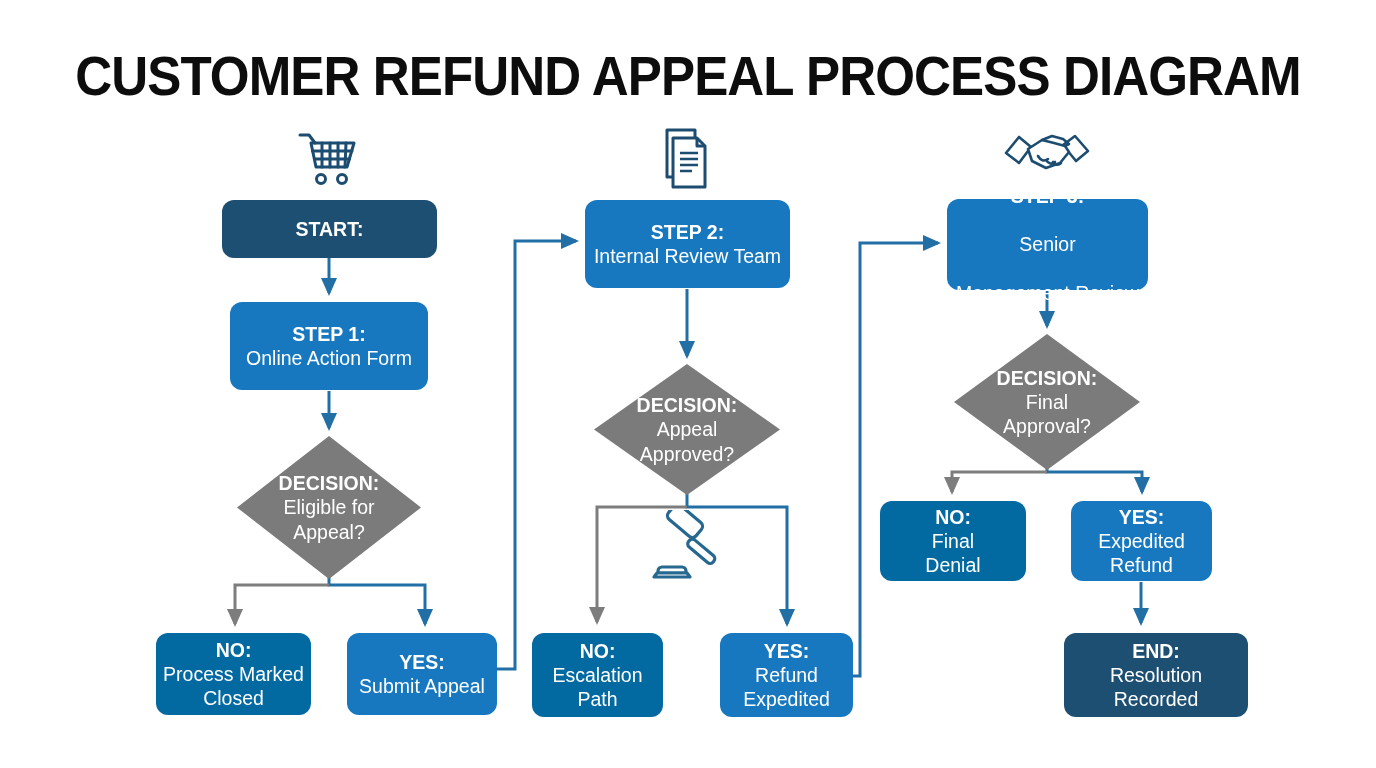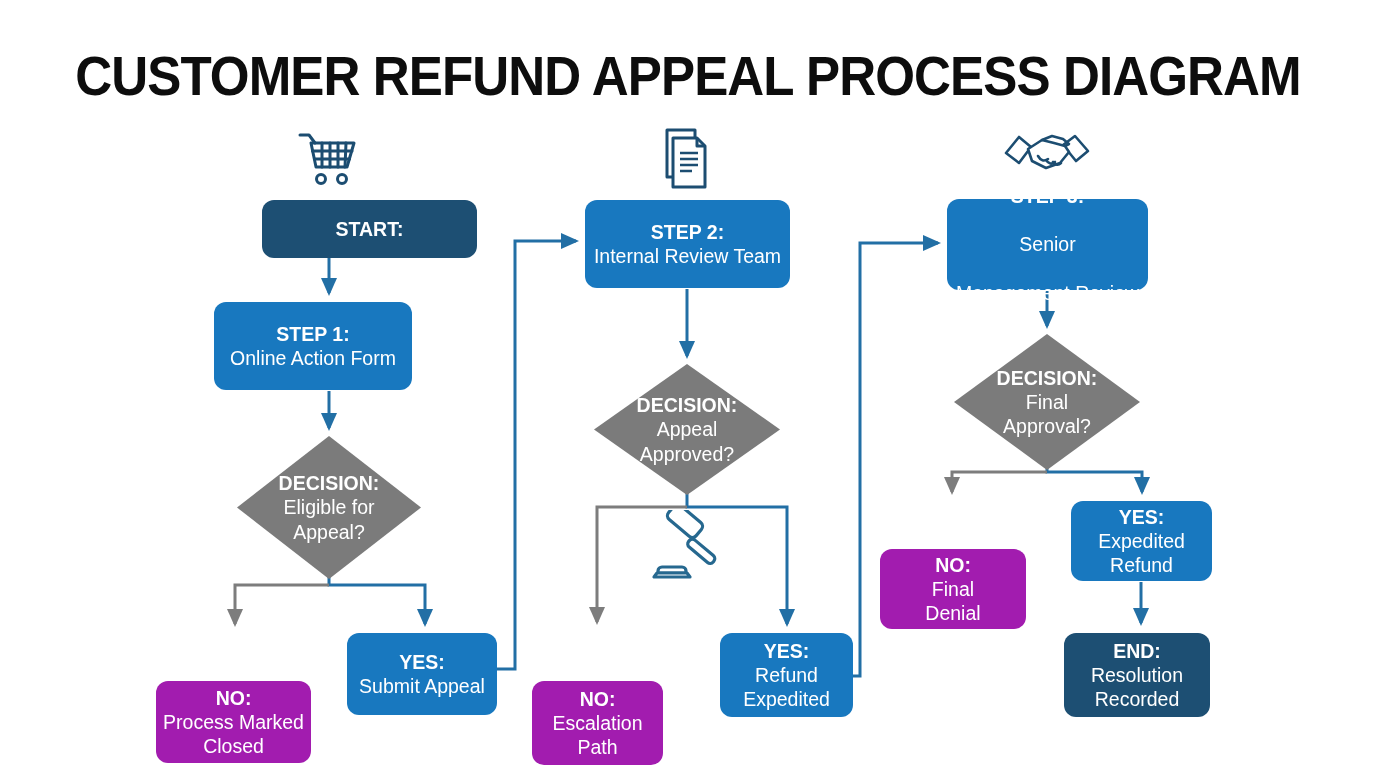--- a/index.html
+++ b/index.html
@@ -25,21 +25,21 @@
     justify-content:center; align-items:center;
     text-align:center;
     color:#ffffff;
     font-size:19.5px;
     line-height:1.24;
   }
   .node .t { font-weight:bold; }
   .box { border-radius:12px; }
   .navy { background:#1d4f73; }
   .blue { background:#1878bf; }
-  .gray { background:#a21caf;margin-top:48px; }
+  .gray { background:#0369a1; }
   .diamond {
     clip-path:polygon(50% 0, 100% 50%, 50% 100%, 0 50%);
     background:#7b7b7b;
     border-radius:0;
   }
   .icon { position:absolute; }
   svg.overlay {
     position:absolute; left:0; top:0;
     width:1376px; height:768px;
     pointer-events:none;
@@ -112,25 +112,25 @@
 
 <span class="icon" style="left:648px; top:510px;">
   <svg width="78" height="76" viewBox="0 0 78 74" stroke="#26688f" stroke-width="3.2" fill="#ffffff" stroke-linecap="round" stroke-linejoin="round">
     <rect x="19" y="1" width="36" height="18" rx="5" transform="rotate(40 37 10)"></rect>
     <rect x="0" y="-4.5" width="32" height="9" rx="4" transform="translate(41 30) rotate(40)"></rect>
     <path d="M14,56 h20 a4,4 0 0 1 4,4 v2 h-28 v-2 a4,4 0 0 1 4,-4 z"></path>
     <path d="M6,66 h36 l-3,-4 h-30 z"></path>
   </svg>
 </span>
 
-<div class="node box navy" style="left:222px; top:200px; width:215px; height:58px;margin-left:40px;">
+<div class="node box navy" style="left:222px; top:200px; width:215px; height:58px;">
   <div class="t">START:</div>
 </div>
 
-<div class="node box blue" style="left:214px; top:302px; width:198px; height:88px;">
+<div class="node box blue" style="left:230px; top:302px; width:198px; height:88px;">
   <div class="t">STEP 1:</div>
   <div>Online Action Form</div>
 </div>
 
 <div class="node diamond" style="left:237px; top:436px; width:184px; height:143px;">
   <div class="t">DECISION:</div>
   <div>Eligible for</div>
   <div>Appeal?</div>
 </div>
 
@@ -185,17 +185,17 @@
   <div>Final</div>
   <div>Denial</div>
 </div>
 
 <div class="node box blue" style="left:1071px; top:501px; width:141px; height:80px;">
   <div class="t">YES:</div>
   <div>Expedited</div>
   <div>Refund</div>
 </div>
 
-<div class="node box navy" style="left:1064px; top:633px; width:146px; height:84px;">
+<div class="node box navy" style="left:1064px; top:633px; width:184px; height:84px;">
   <div class="t">END:</div>
   <div>Resolution</div>
   <div>Recorded</div>
 </div>
 
 </body></html>

